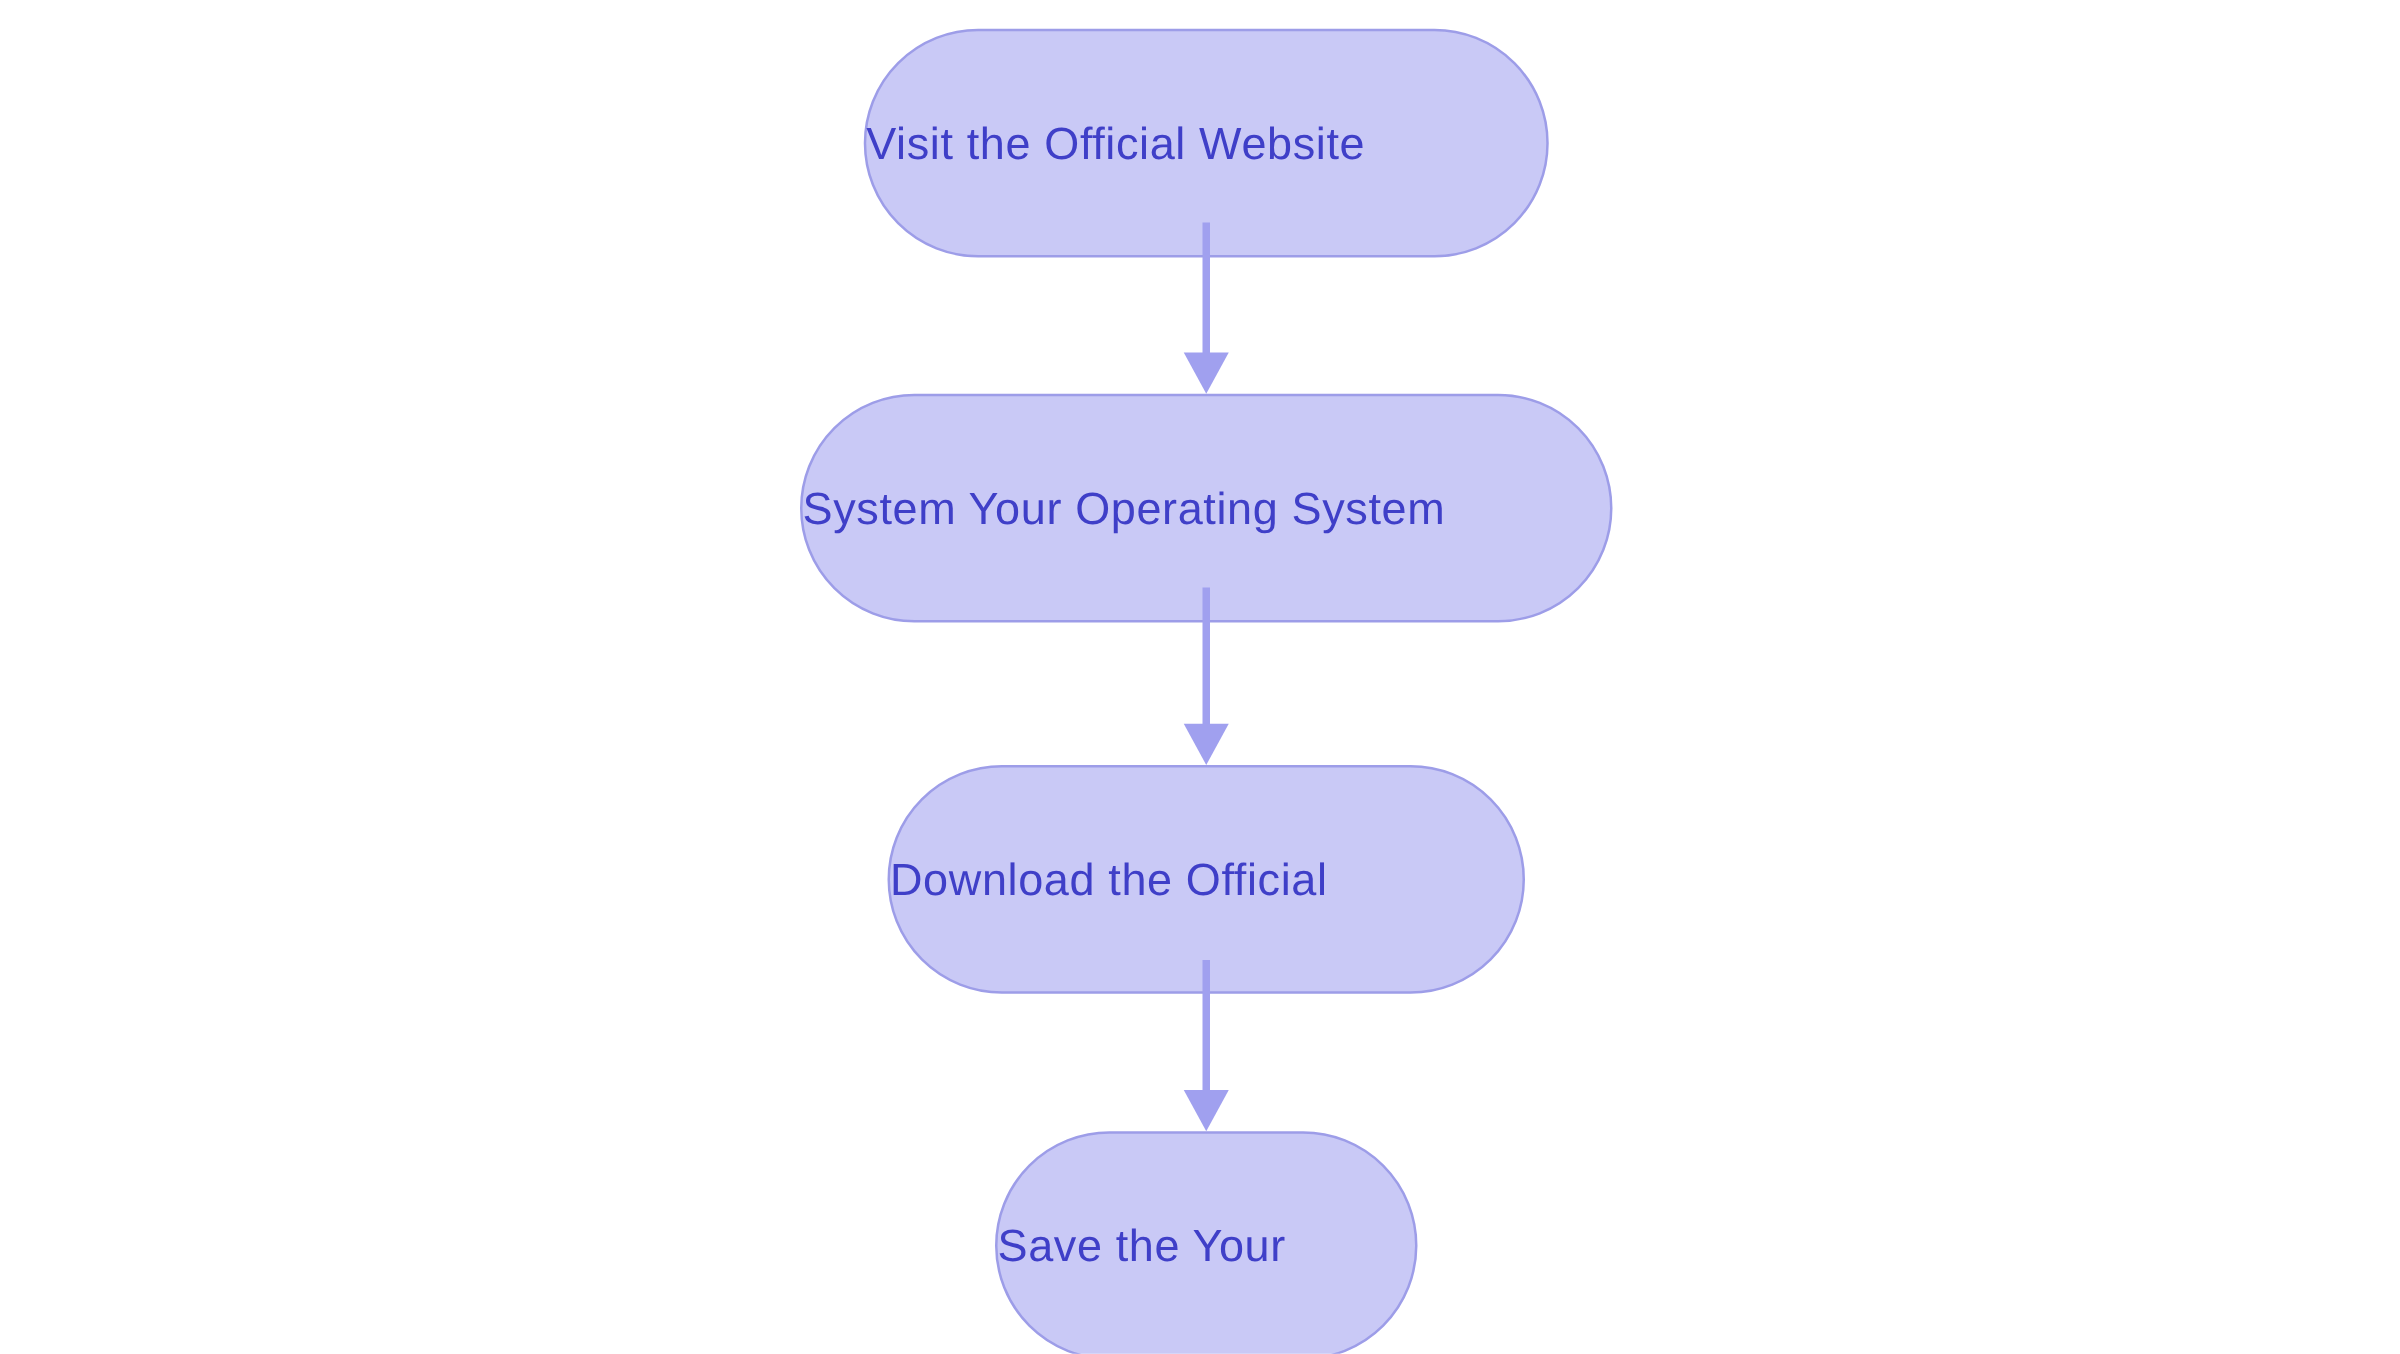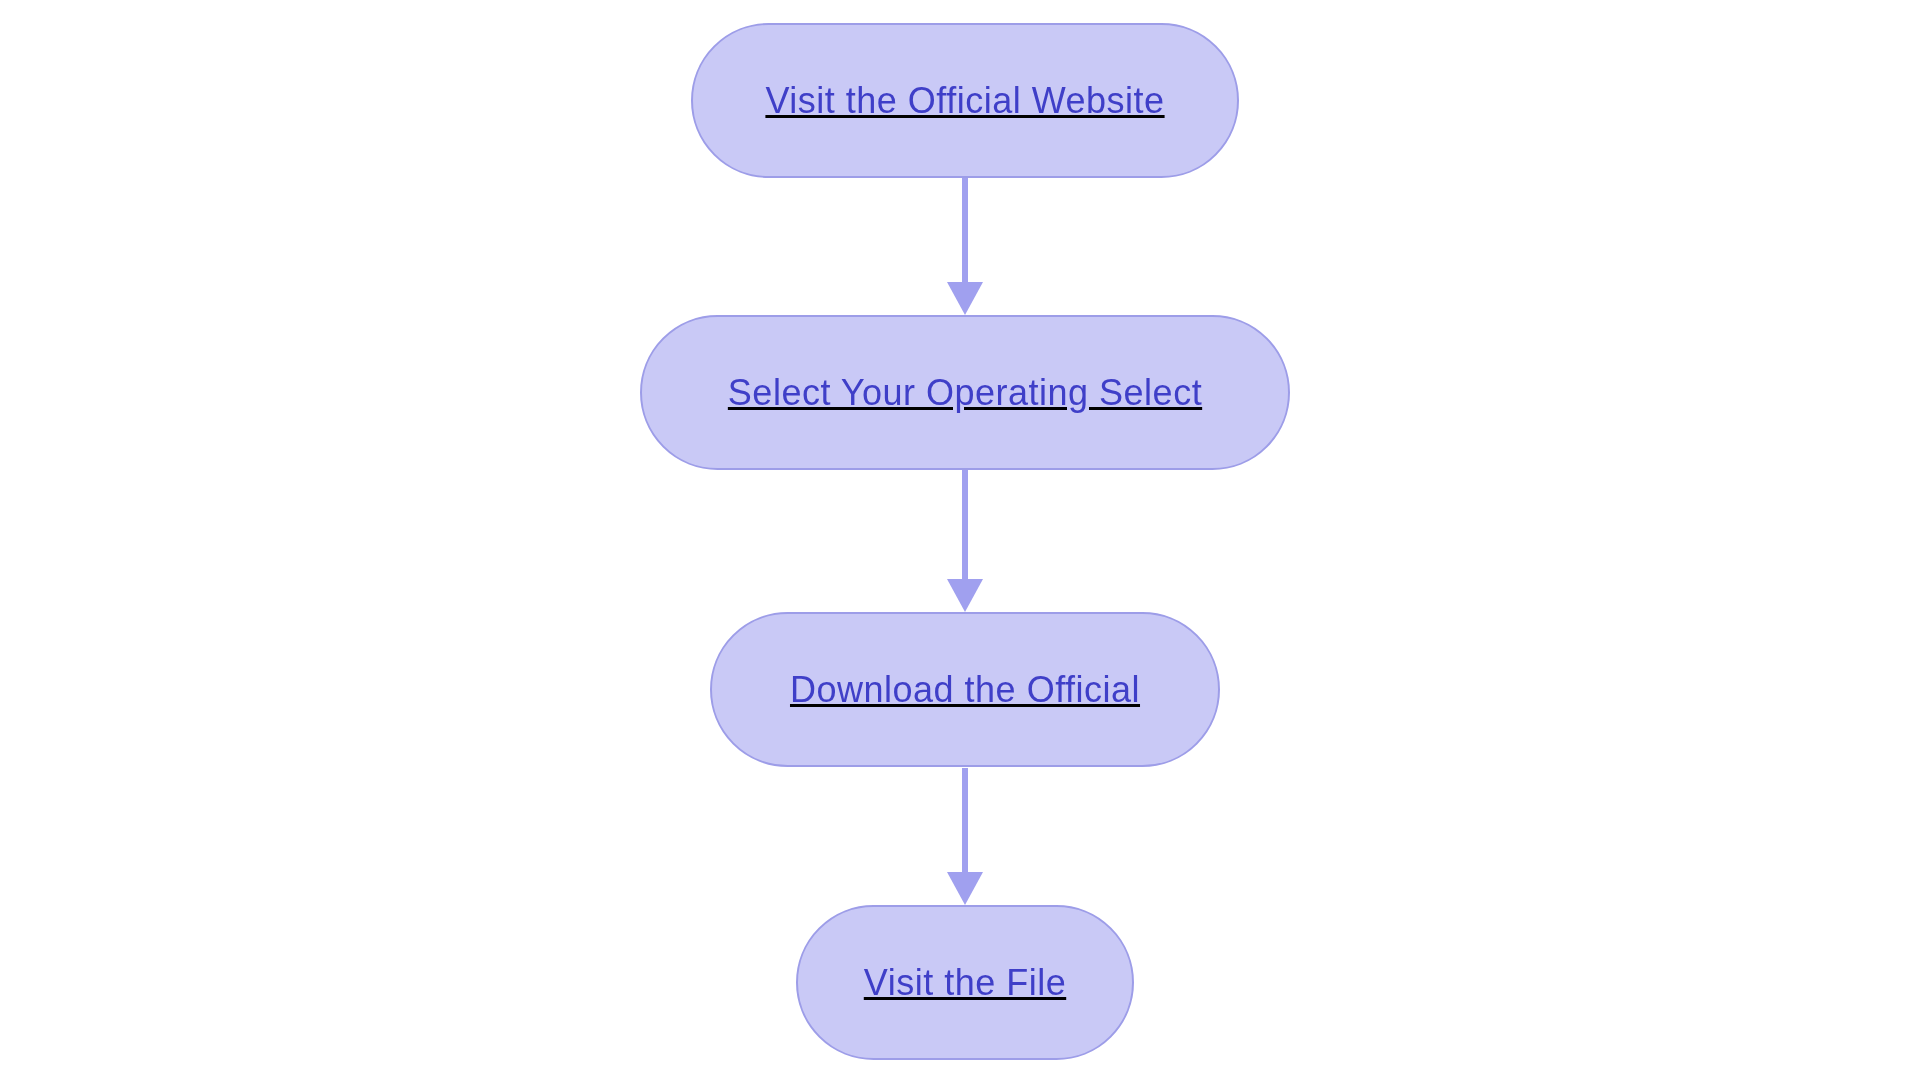--- a/index.html
+++ b/index.html
@@ -18,28 +18,27 @@
     overflow: hidden;
   }
   .canvas {
     position: relative;
     width: 1920px;
     height: 1083px;
     background: var(--background);
   }
   .flow-node {
     position: absolute;
-    height: 155px;
+    height: 183px;
     background: var(--node-fill);
     border: 2px solid var(--node-border);
     border-radius: 999px;
     display: flex;
     align-items: center;
-    justify-content: center;
-    text-decoration: underline;
+    justify-content: flex-start;
   }
   .flow-node .node-label {
     color: var(--node-text);
     font-size: 36px;
     font-weight: 400;
     letter-spacing: 0.5px;
     white-space: nowrap;
   }
   .node-1 { left: 691px; top: 23px;  width: 548px; }
   .node-2 { left: 640px; top: 315px; width: 650px; }
@@ -76,34 +75,34 @@
   <div class="flow-node node-1">
     <span class="node-label">Visit the Official Website</span>
   </div>
 
   <div>
     <div class="edge-line edge-1-line"></div>
     <div class="edge-head edge-1-head"></div>
   </div>
 
   <div class="flow-node node-2">
-    <span class="node-label">Select Your Operating Select</span>
+    <span class="node-label">System Your Operating System</span>
   </div>
 
   <div>
     <div class="edge-line edge-2-line"></div>
     <div class="edge-head edge-2-head"></div>
   </div>
 
   <div class="flow-node node-3">
     <span class="node-label">Download the Official</span>
   </div>
 
   <div>
     <div class="edge-line edge-3-line"></div>
     <div class="edge-head edge-3-head"></div>
   </div>
 
   <div class="flow-node node-4">
-    <span class="node-label">Visit the File</span>
+    <span class="node-label">Save the Your</span>
   </div>
 
 </div>
 
 </body></html>

